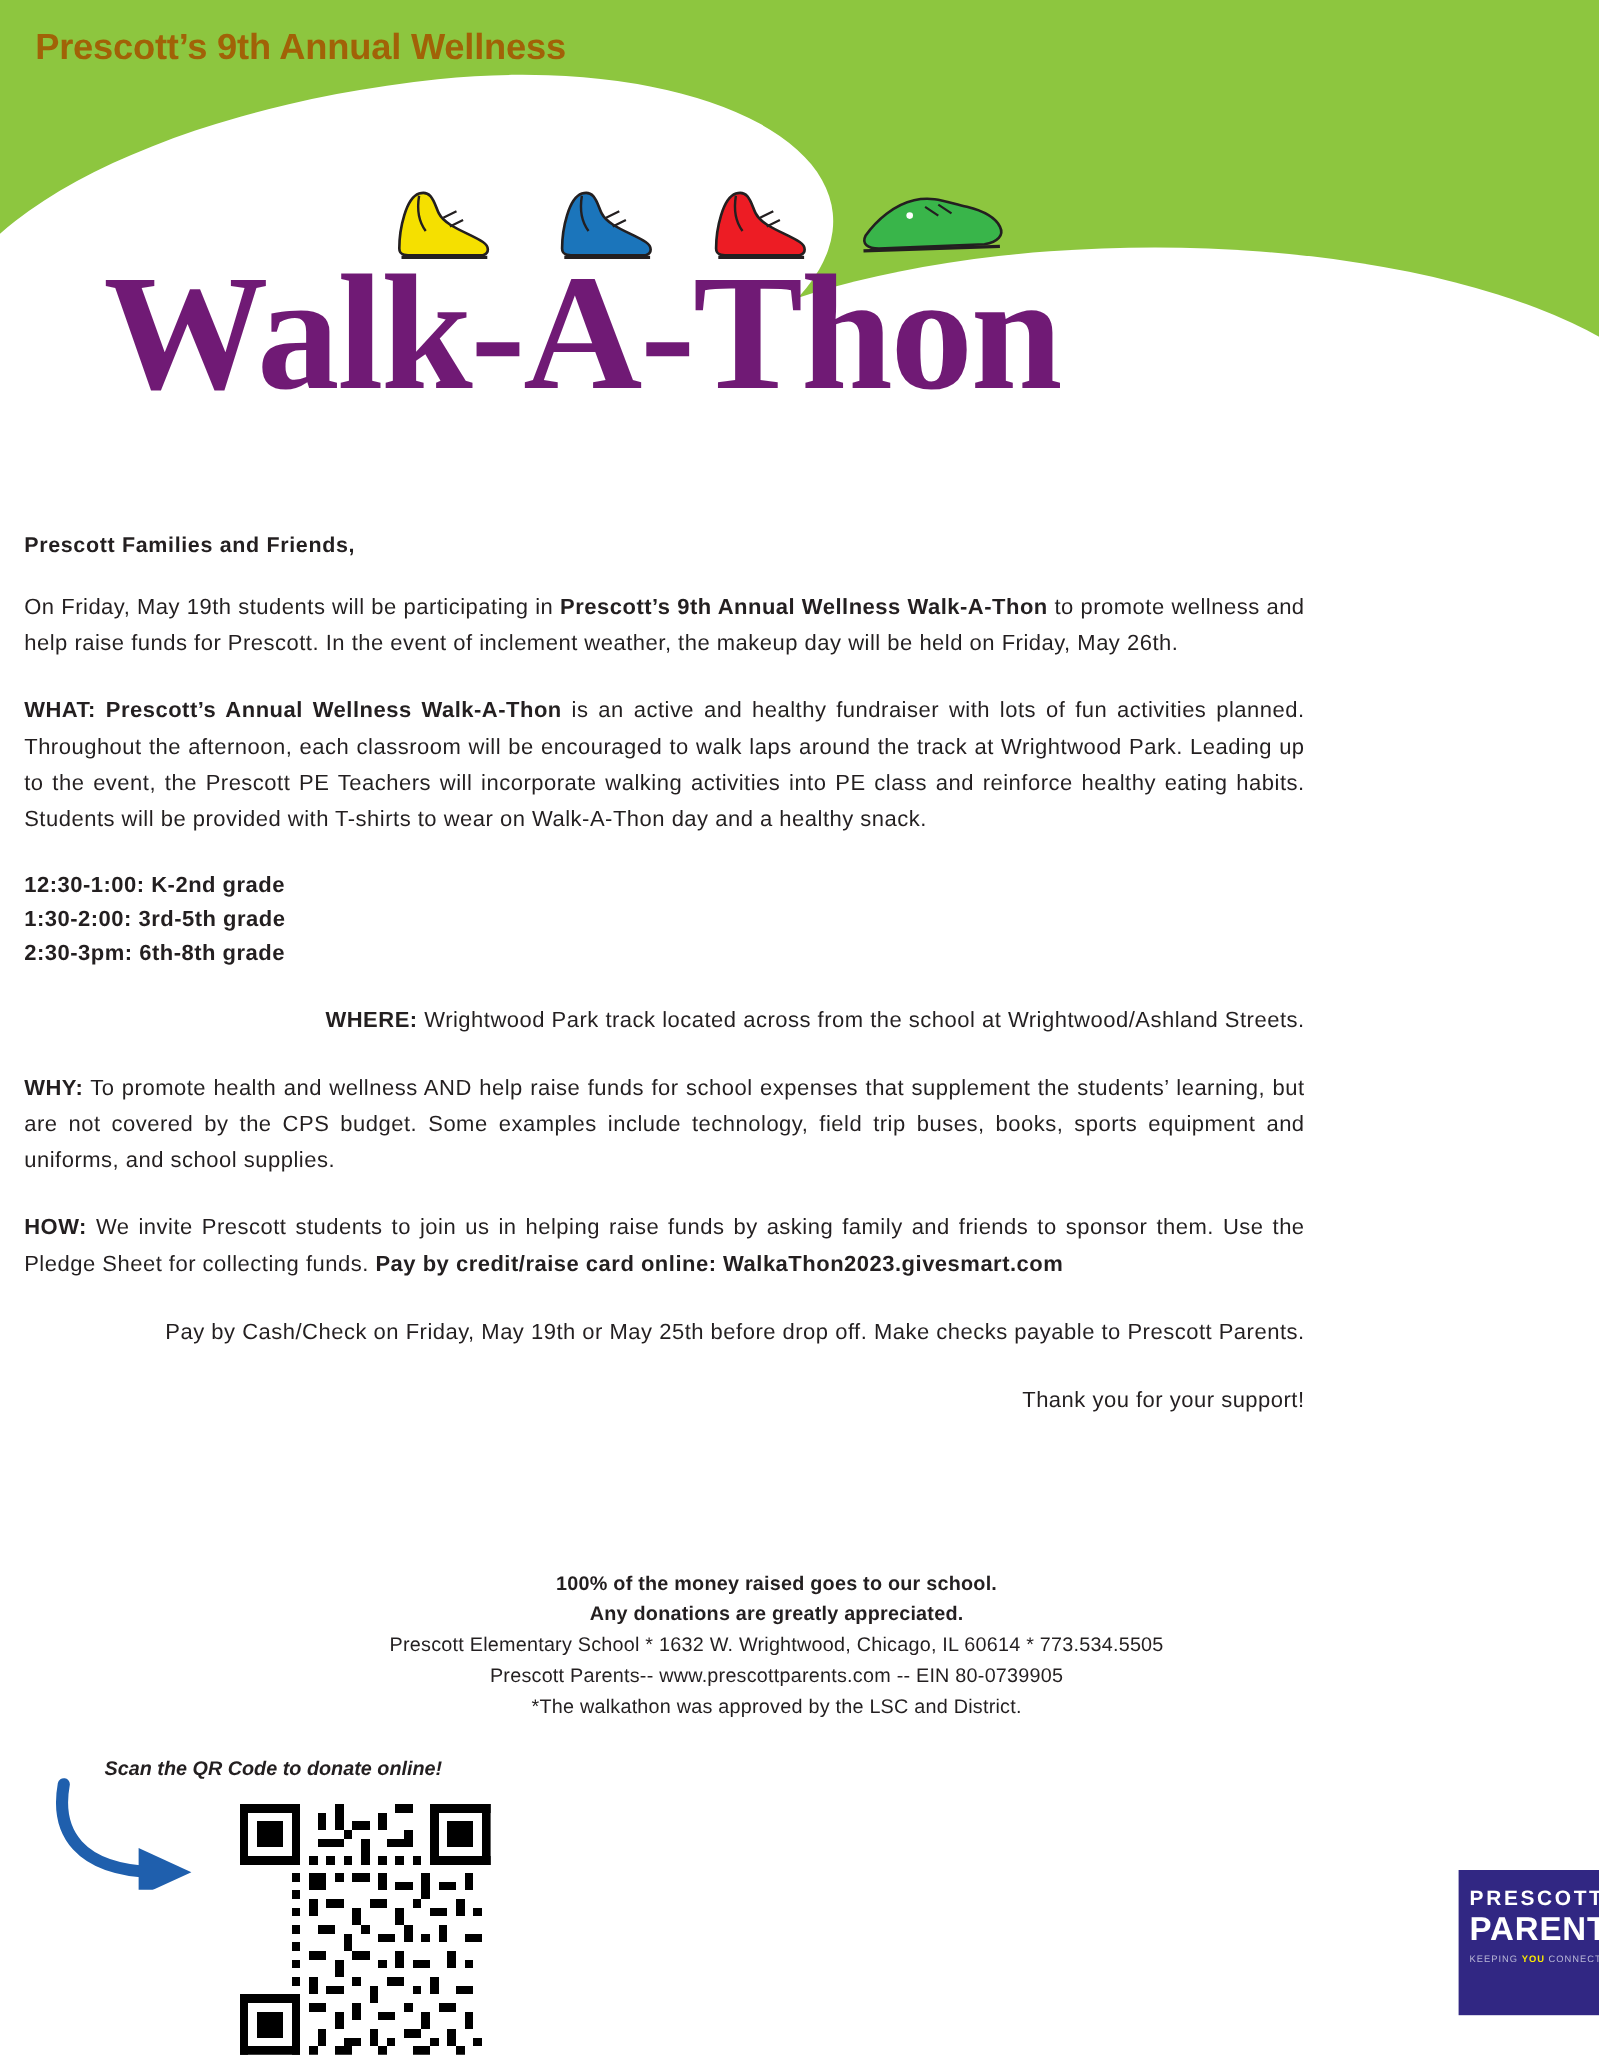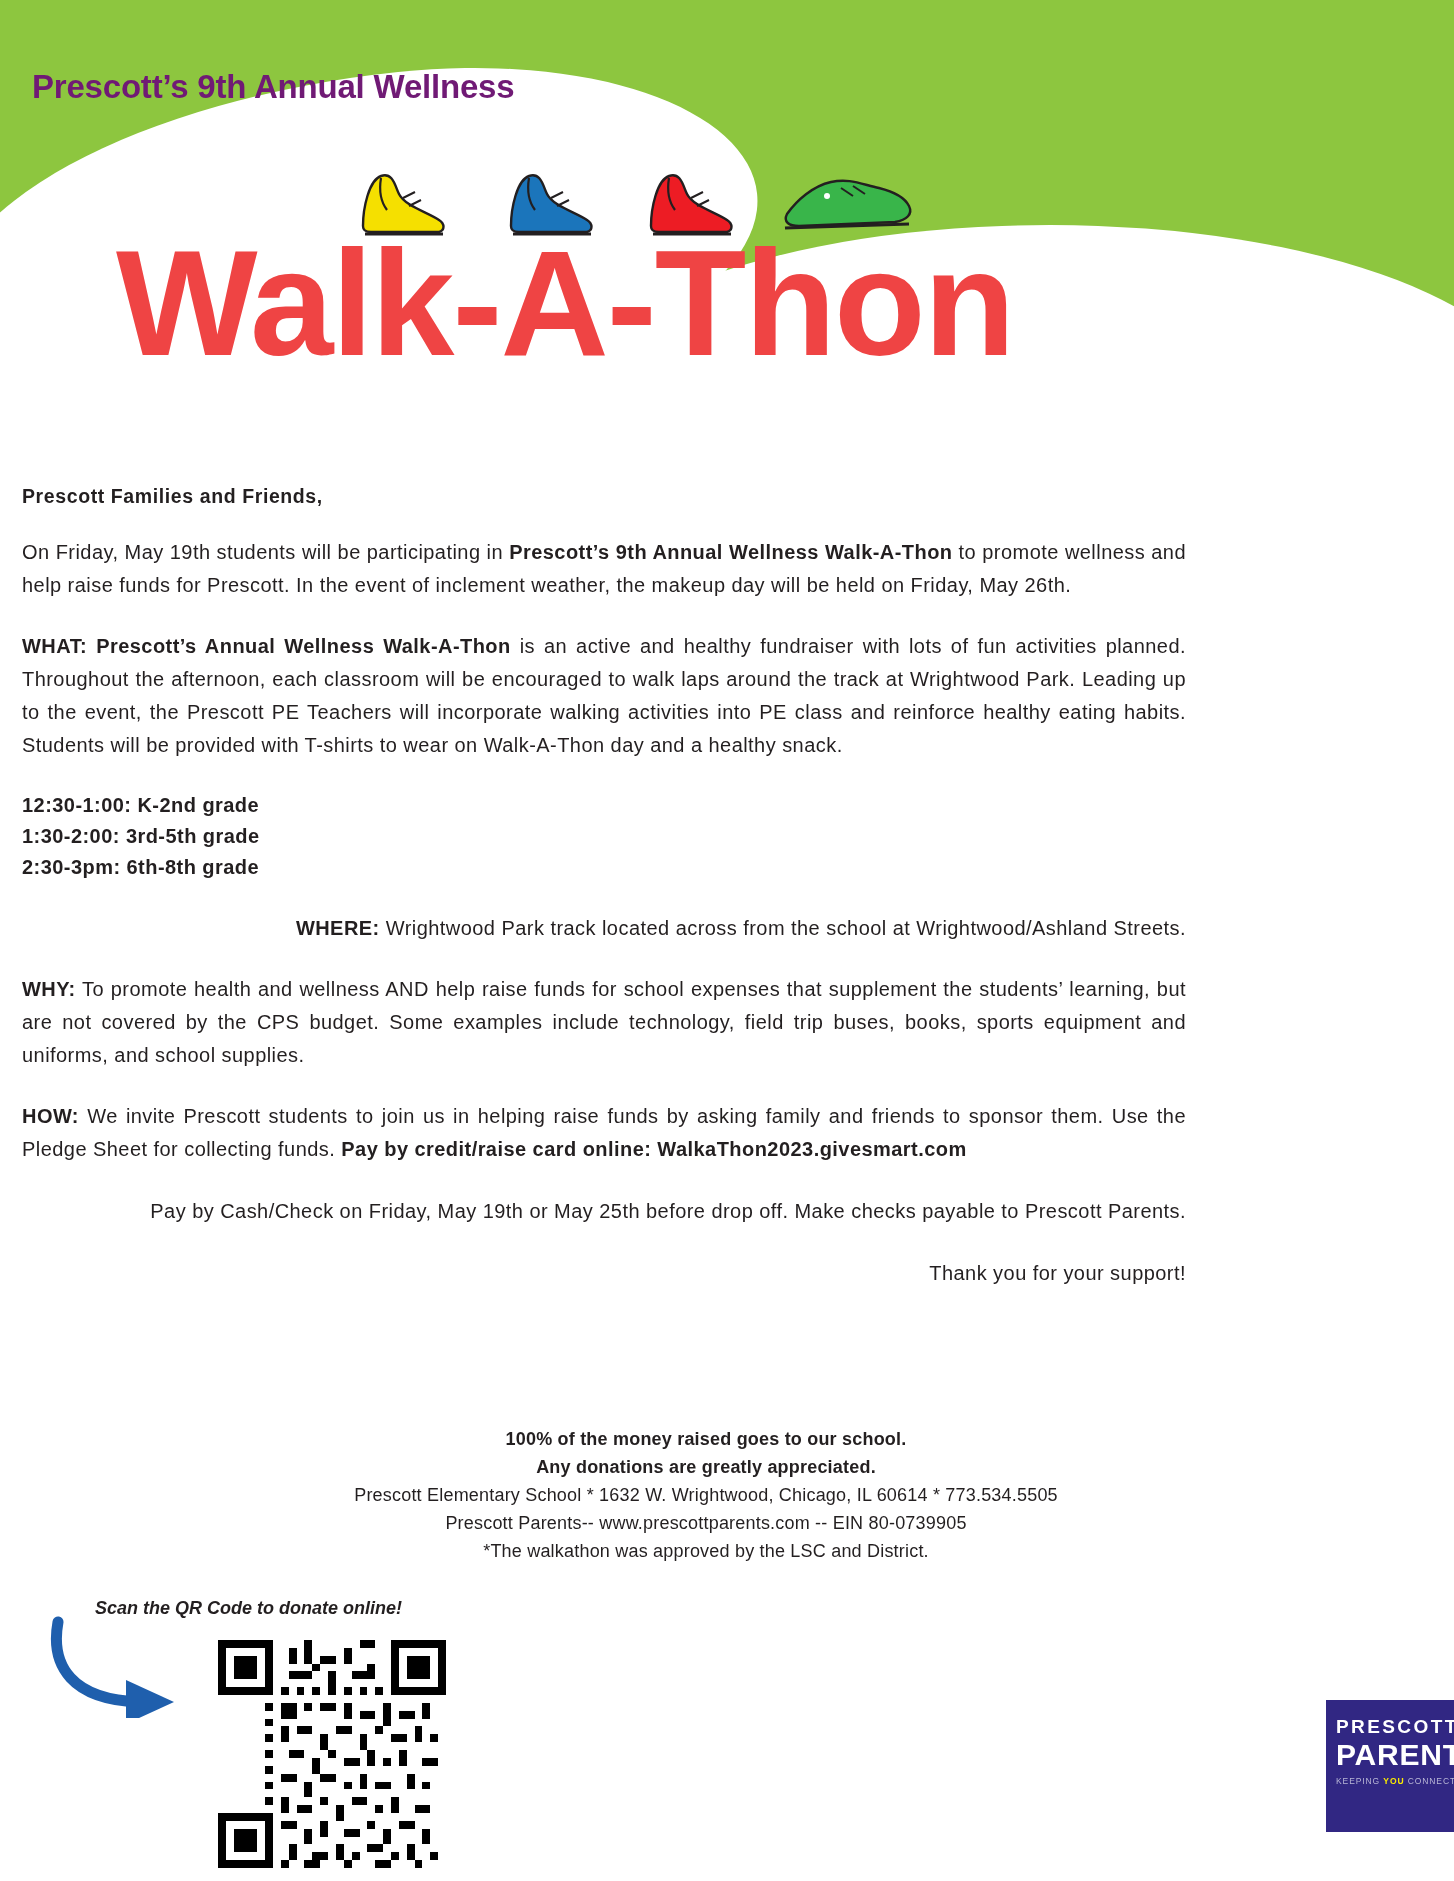--- a/index.html
+++ b/index.html
@@ -50,34 +50,33 @@
     height: 260px;
     background: #ffffff;
     border-radius: 50% 50% 0 0 / 70% 72% 0 0;
   }
   .banner-title {
     position: absolute;
     left: 32px;
     top: 24px;
     font-size: 33px;
     font-weight: bold;
-    color: #701a75;
+    color: #a16207;
     letter-spacing: -0.2px;
     z-index: 5;
-    margin-top: 44px;
   }
   .wordmark {
     position: absolute;
-    left: 116px;
+    left: 94px;
     top: 228px;
-    font-family: Liberation Sans, sans-serif;
+    font-family: Liberation Serif, serif;
     font-weight: bold;
     font-size: 150px;
     line-height: 150px;
-    color: #ef4444;
+    color: #701a75;
     letter-spacing: -2px;
     z-index: 6;
     white-space: nowrap;
   }
 
   .shoes {
     position: absolute;
     left: 355px;
     top: 168px;
     width: 620px;

